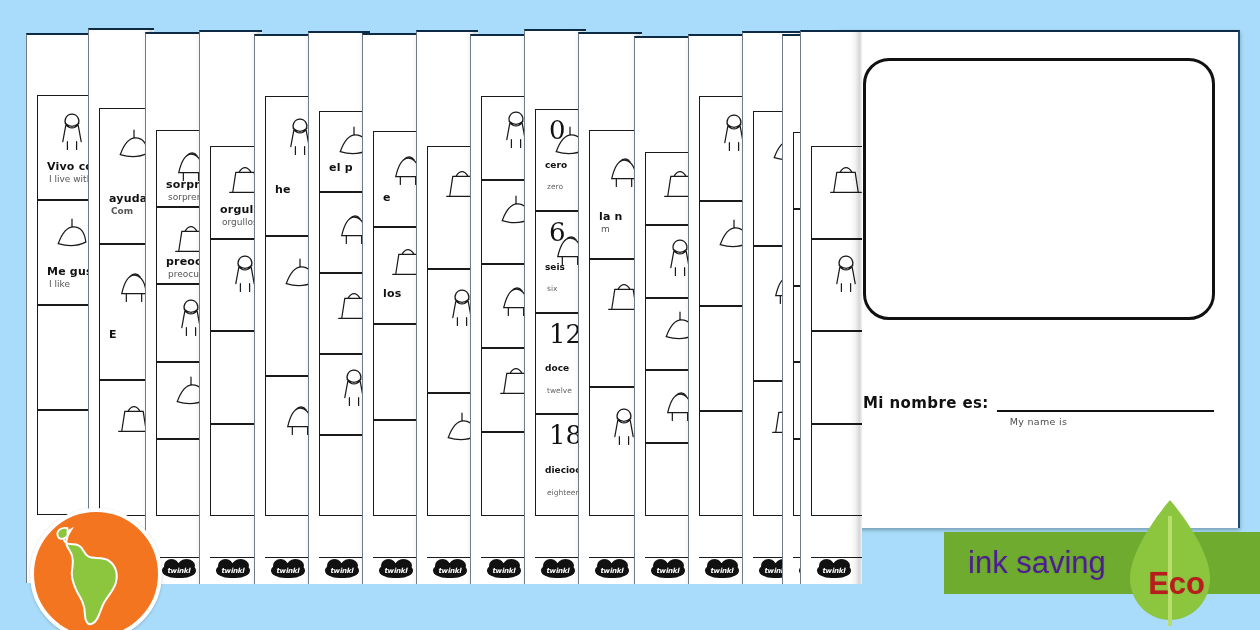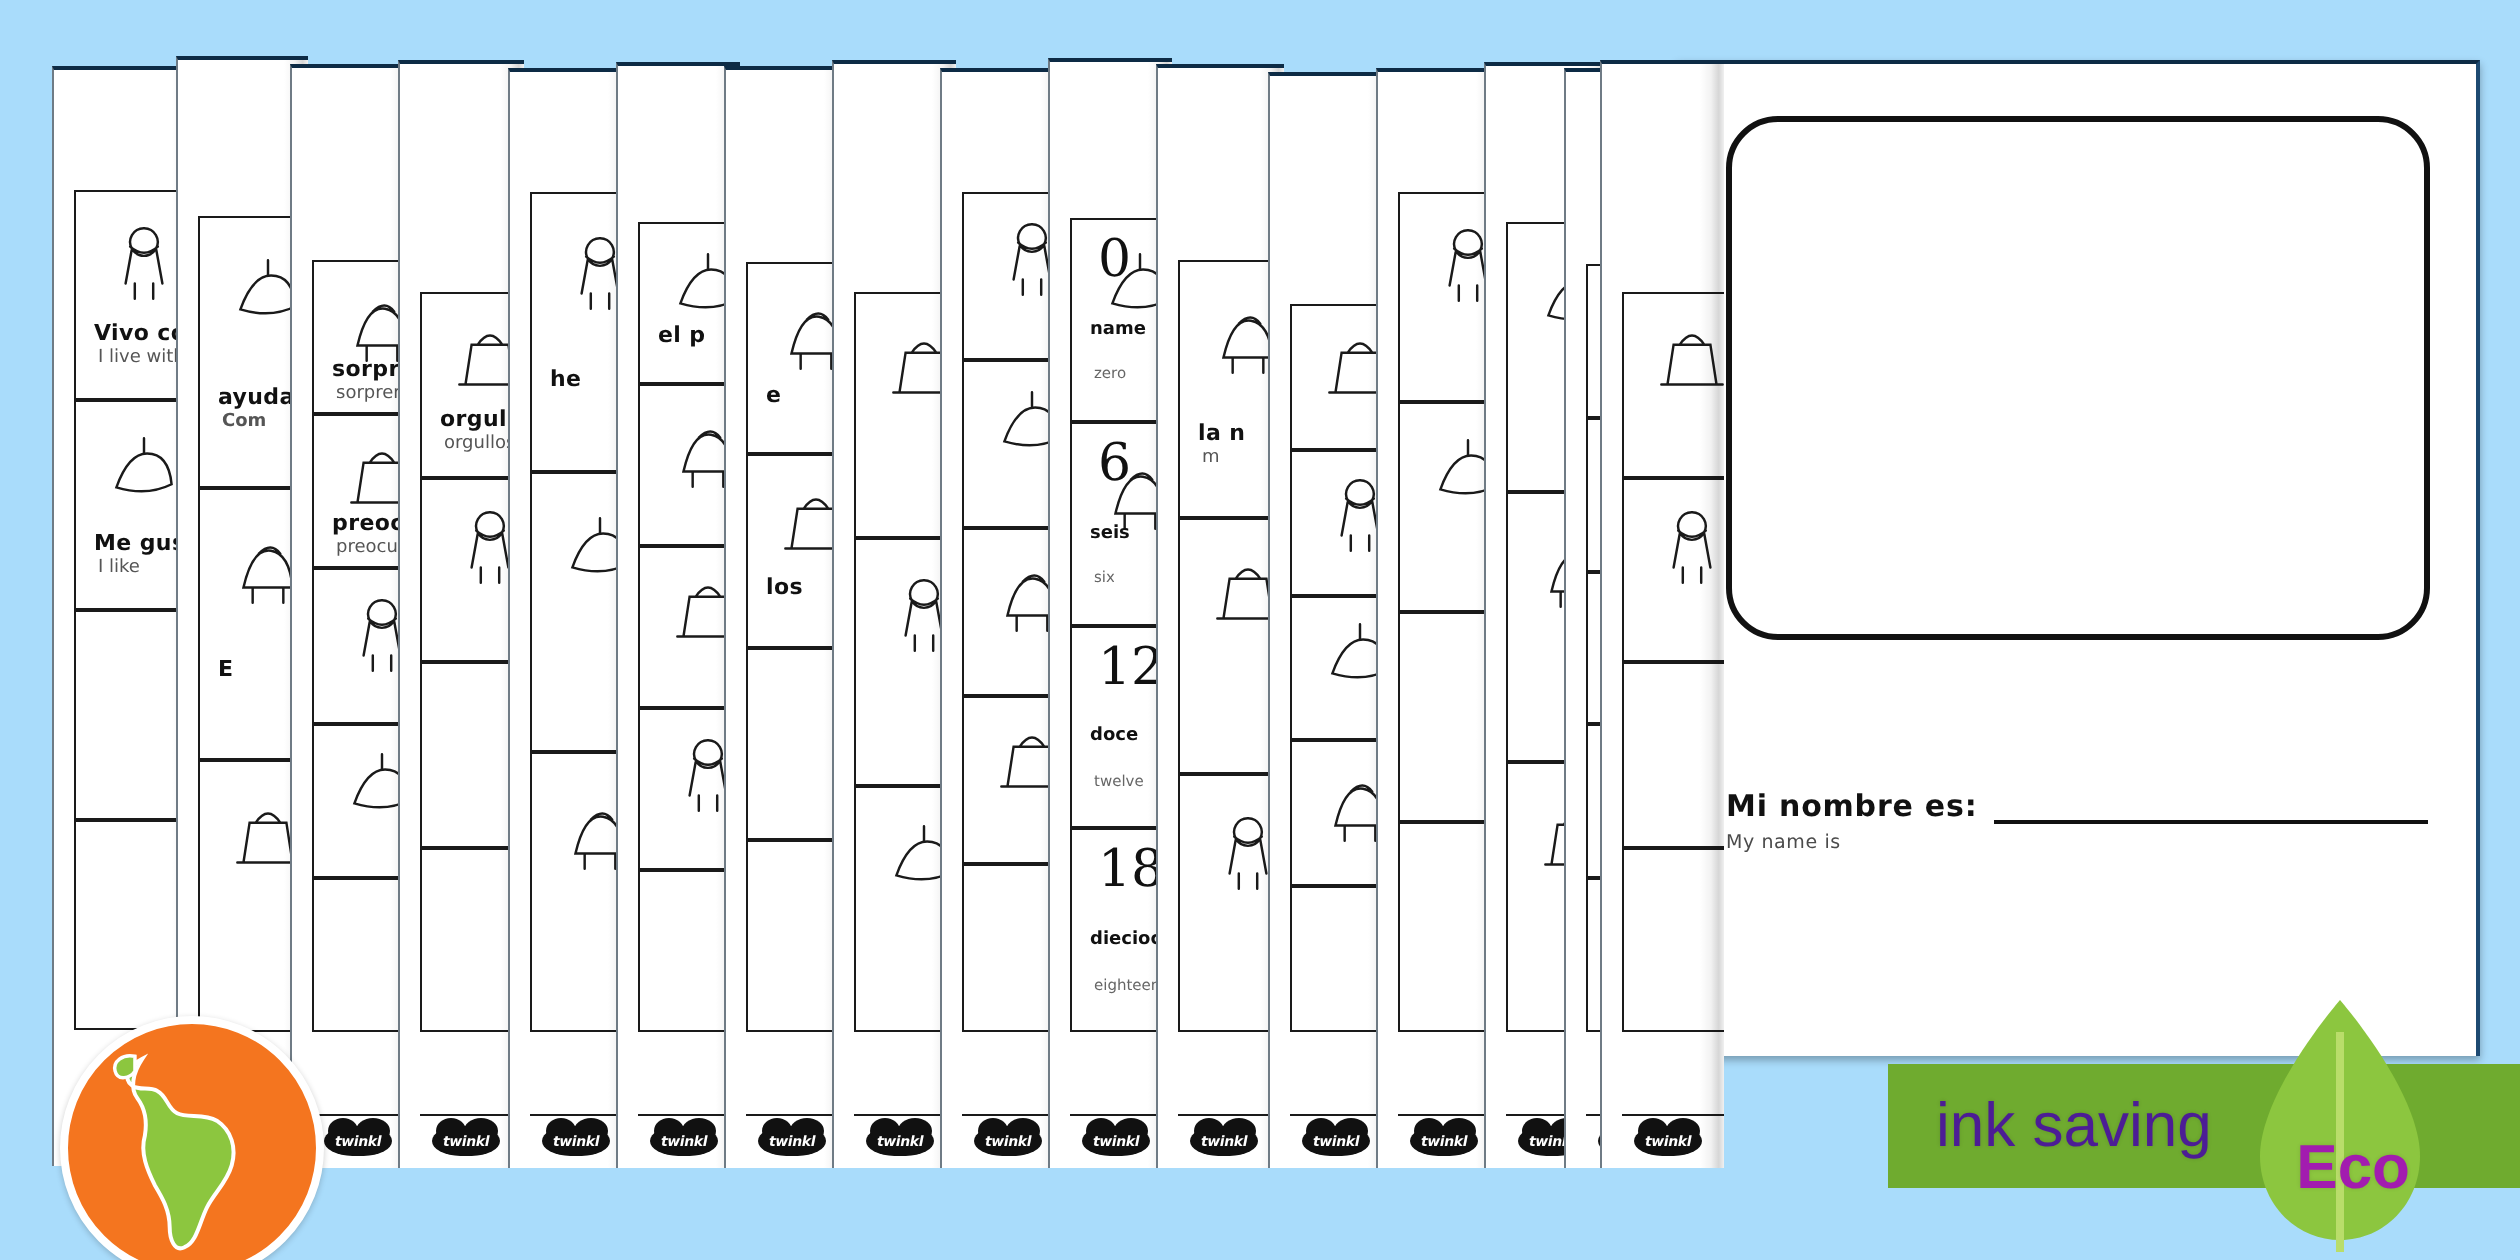--- a/index.html
+++ b/index.html
@@ -39,21 +39,21 @@
     box-shadow:0 2px 4px rgba(0,0,0,.30);
   }
 
   
   .draw-box{
     position:absolute;
     border:3px solid #111;
     border-radius:26px;
     box-sizing:border-box;
   }
-  .field{position:absolute;left:0;right:0;}
+  .field{position:absolute;left:0;right:0;text-align:center;}
   .field-row{display:flex;align-items:flex-end;}
   .field-label{
     font-family:"DejaVu Sans", sans-serif;
     font-weight:700;
     font-size:15px;
     color:#111;
     letter-spacing:.4px;
     white-space:nowrap;
   }
   .field-rule{
@@ -146,21 +146,21 @@
     position:absolute;
     z-index:4;
     right:40px;
     top:-34px;
     width:100px;height:128px;
   }
   .eco-leaf svg{width:100%;height:100%;display:block;}
   .eco-eco{
     position:absolute;z-index:6;
     right:55px;top:34px;
-    color:#a21caf;font-weight:700;font-size:31px;
+    color:#b91c1c;font-weight:700;font-size:31px;
     font-family:"Liberation Sans", sans-serif;
     text-shadow:0 0 2px rgba(0,0,0,.12);
   }
 </style>
 </head>
 <body style="background: rgb(169, 220, 251);">
 
 <div id="stage">
 
   <div id="stack">
@@ -385,21 +385,21 @@
           <div class="cellbox" style="left: 10px; top: 179.75px; width: 68px; height: 101.75px;"></div>
           <div class="cellbox" style="left: 10px; top: 281.5px; width: 68px; height: 101.75px;"></div>
           <div class="cellbox" style="left: 10px; top: 383.25px; width: 68px; height: 101.75px;"></div>
           <svg viewBox="0 0 60 60" style="position: absolute; left: 22px; top: 90.21px; width: 46px; height: 46px;">
             <path d="M12 40 q8 -22 20 -22 q14 0 16 20 q-16 8 -36 2 Z M30 18 L30 8" fill="none" stroke="#1a1a1a" stroke-width="1.6" stroke-linecap="round"></path>
           </svg>
           <svg viewBox="0 0 60 60" style="position: absolute; left: 22px; top: 191.96px; width: 46px; height: 46px;">
             <path d="M14 44 q6 -26 18 -24 q12 2 14 24 Z M20 44 L20 54 M40 44 L40 54 M24 22 q8 -8 14 0" fill="none" stroke="#1a1a1a" stroke-width="1.6" stroke-linecap="round"></path>
           </svg>
           <div class="wtext num" style="left: 24px; top: 84px;">0</div>
-          <div class="wtext sm" style="left: 20px; top: 128.875px;">name</div>
+          <div class="wtext sm" style="left: 20px; top: 128.875px;">cero</div>
           <div class="wtext xs" style="left: 22px; top: 151.26px;">zero</div>
           <div class="wtext num" style="left: 24px; top: 185.75px;">6</div>
           <div class="wtext sm" style="left: 20px; top: 230.625px;">seis</div>
           <div class="wtext xs" style="left: 22px; top: 253.01px;">six</div>
           <div class="wtext num" style="left: 24px; top: 287.5px;">12</div>
           <div class="wtext sm" style="left: 20px; top: 332.375px;">doce</div>
           <div class="wtext xs" style="left: 22px; top: 354.76px;">twelve</div>
           <div class="wtext num" style="left: 24px; top: 389.25px;">18</div>
           <div class="wtext sm" style="left: 20px; top: 434.125px;">dieciocho</div>
           <div class="wtext xs" style="left: 22px; top: 456.51px;">eighteen</div>

